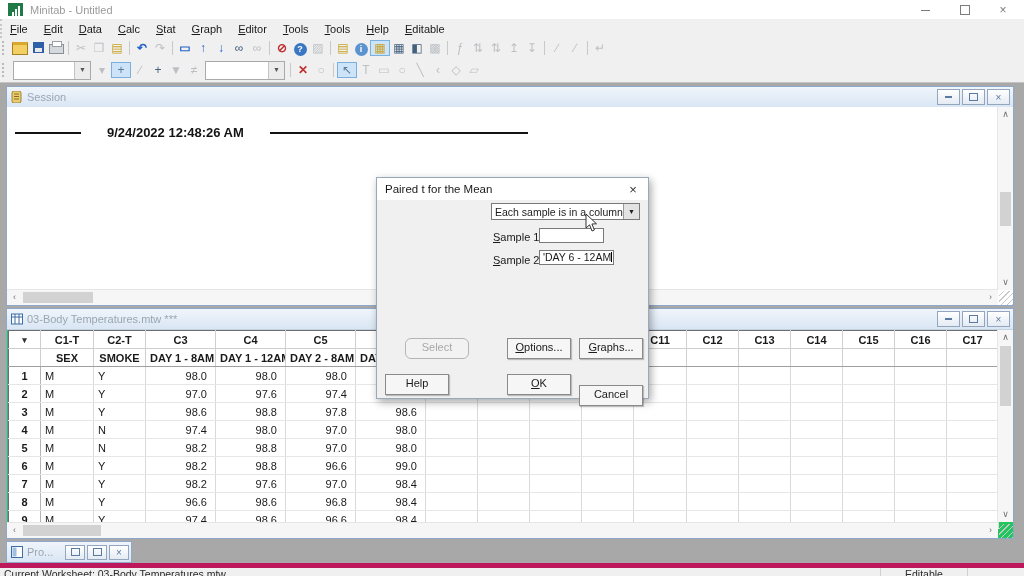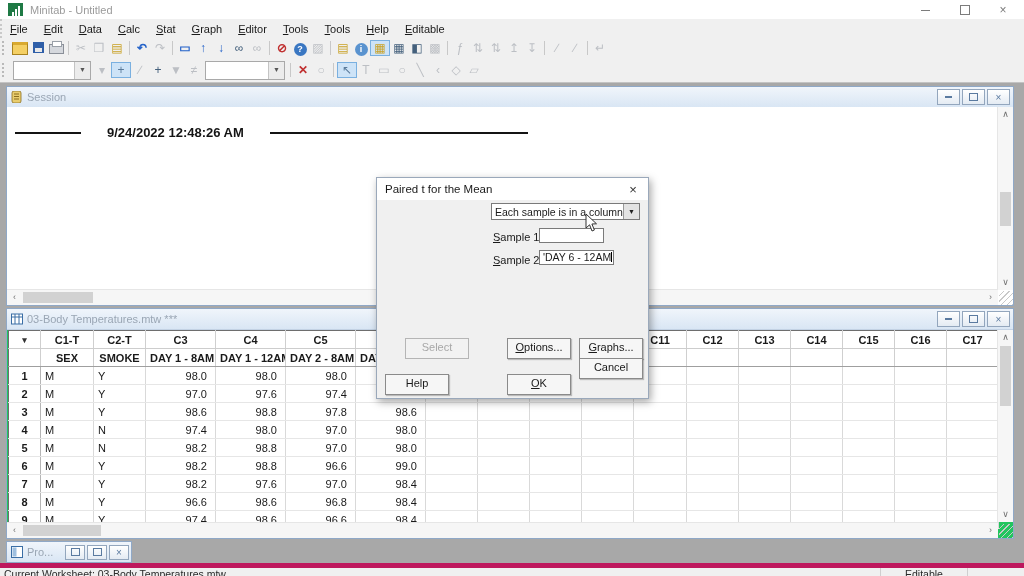--- a/index.html
+++ b/index.html
@@ -567,26 +567,26 @@
       <span class="dclose">×</span>
     </div>
     <div class="dcombo">
       <span class="cfield">Each sample is in a column</span>
       <span class="carrow">▼</span>
     </div>
     <span class="dlabel fl" style="left:116px;top:53px;">Sample 1:</span>
     <span class="dinput" style="left:162px;top:50px;width:60px;"><span></span></span>
     <span class="dlabel fl" style="left:116px;top:76px;">Sample 2:</span>
     <span class="dinput" style="left:162px;top:72px;width:70px;"><span>'DAY 6 - 12AM</span><span class="caret"></span></span>
-    <span class="dbtn dis" style="left:28px;top:160px;">Select</span>
+    <span class="dbtn dis" style="left:28px;top:160px;border-radius:6px;">Select</span>
     <span class="dbtn fl" style="left:130px;top:160px;">Options...</span>
     <span class="dbtn fl" style="left:202px;top:160px;">Graphs...</span>
     <span class="dbtn" style="left:8px;top:196px;">Help</span>
     <span class="dbtn fl" style="left:130px;top:196px;">OK</span>
-    <span class="dbtn" style="left:202px;top:180px;">Cancel</span>
+    <span class="dbtn" style="left:202px;top:207px;">Cancel</span>
   </div>
 
   <svg class="cursor" width="13" height="19" viewBox="0 0 13 19">
     <path d="M1 1 L1 15 L4.6 11.8 L7 18 L9.4 17 L6.9 11 L11.5 10.8 Z" fill="#ffffff" stroke="#333" stroke-width="1"></path>
   </svg>
 
   <div class="statusbar">
     <span class="sb-left">Current Worksheet: 03-Body Temperatures.mtw</span>
     <span class="sb-panel">Editable</span>
   </div>

